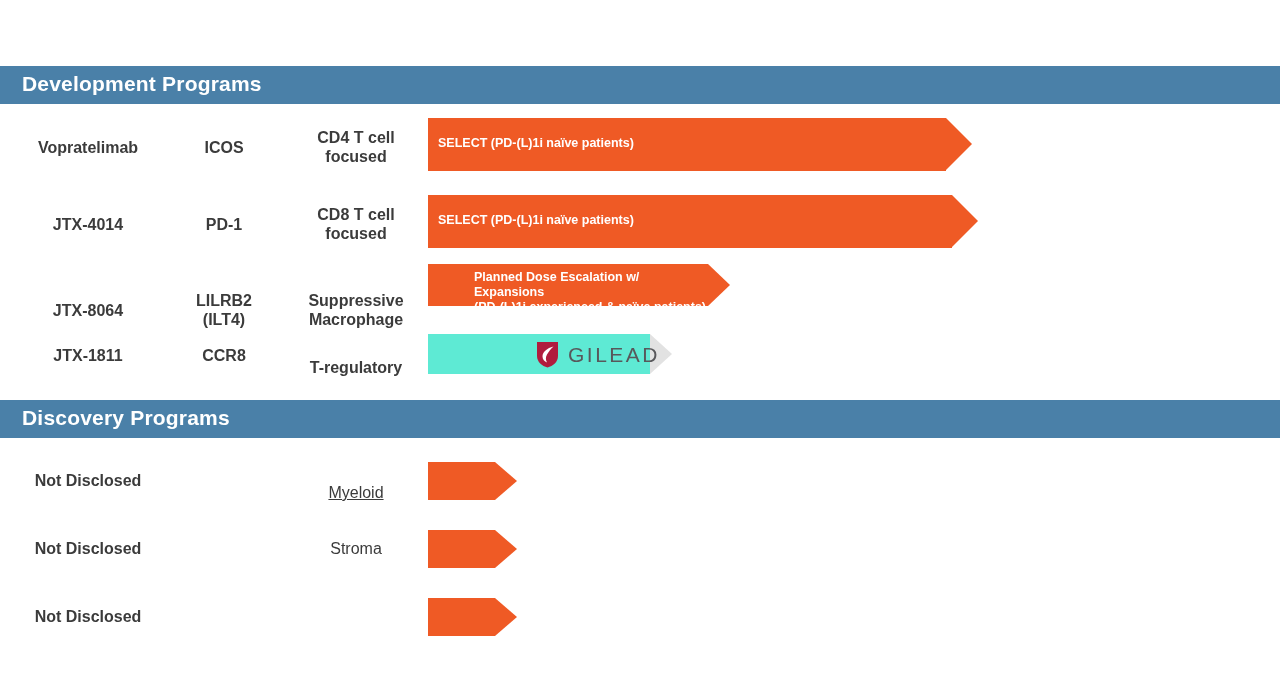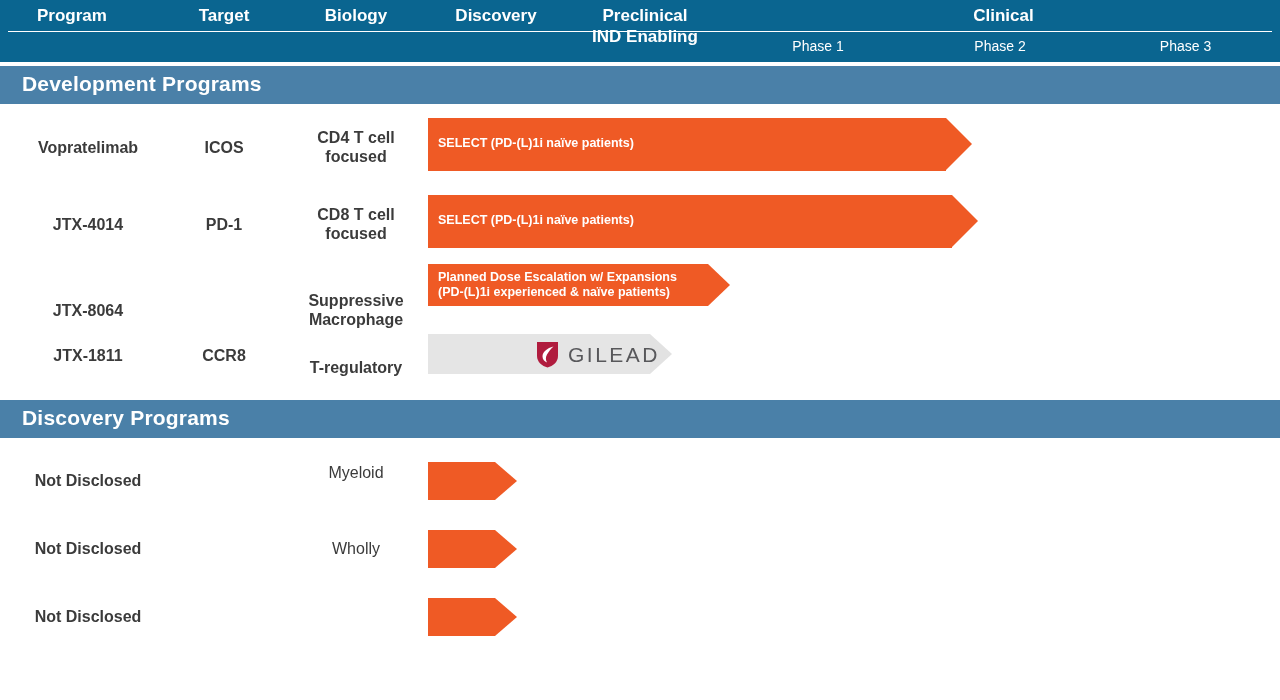--- a/index.html
+++ b/index.html
@@ -118,21 +118,21 @@
   }
   .arrow-label {
     position: absolute;
     left: 10px;
     color: #ffffff;
     font-size: 12.5px;
     font-weight: bold;
     line-height: 1.18;
     white-space: pre-line;
   }
-  .arrow.gray { background: #e5e5e5; }
+  .arrow.gray { background: #5eead4; }
   .arrow.gray .tip { border-left-color: #e2e2e2; }
 
   
   .gilead {
     position: absolute;
     display: flex;
     align-items: center;
     gap: 9px;
   }
   .gilead-word {
@@ -165,40 +165,20 @@
     color: #ffffff;
     font-size: 15px;
     font-weight: bold;
   }
 </style>
 </head>
 <body>
 
 <div id="stage">
 
-  <div class="header">
-    <div id="hdr-cols">
-        <div class="hdr-col" style="left: 8px; width: 128px;">Program</div>
-        <div class="hdr-col" style="left: 168px; width: 112px;">Target</div>
-        <div class="hdr-col" style="left: 288px; width: 136px;">Biology</div>
-        <div class="hdr-col" style="left: 428px; width: 136px;">Discovery</div>
-        <div class="hdr-col" style="left: 572px; width: 146px;">Preclinical
-IND Enabling</div>
-      </div>
-
-    <div class="clinical-group">
-      <div class="clinical-title">Clinical</div>
-    </div>
-    <div class="clinical-rule"></div>
-    <div id="hdr-phases">
-        <div class="phase" style="left: 727px; width: 182px;">Phase 1</div>
-        <div class="phase" style="left: 909px; width: 182px;">Phase 2</div>
-        <div class="phase" style="left: 1091px; width: 189px;">Phase 3</div>
-      </div>
-  </div>
 
   <div id="sections">
       <div class="band" style="top: 66px;">
         <div class="band-label">Development Programs</div>
       </div>
       <div class="row" style="top: 118px; height: 60px;">
         <div class="cell c-program bold" style="top: 20.5px; text-align: center;">Vopratelimab</div>
         <div class="cell c-target bold" style="top: 20.5px;">ICOS</div>
         <div class="cell c-biology bold" style="top: 11px;">CD4 T cell
 focused</div>
@@ -212,26 +192,28 @@
         <div class="cell c-target bold" style="top: 20.5px;">PD-1</div>
         <div class="cell c-biology bold" style="top: 11px;">CD8 T cell
 focused</div>
       </div>
       <div class="arrow" style="left: 428px; top: 195px; width: 524px; height: 53px;">
         <span class="tip" style="border-top-width: 26.5px; border-bottom-width: 26.5px; border-left-width: 26px; right: -26px;"></span>
         <div class="arrow-label" style="top: 18px;">SELECT (PD-(L)1i naïve patients)</div>
       </div>
       <div class="row" style="top: 264px; height: 44px; margin-top: 25px;">
         <div class="cell c-program bold" style="top: 12.5px;">JTX-8064</div>
+        <div class="cell c-target bold" style="top: 3px;">LILRB2
+(ILT4)</div>
         <div class="cell c-biology bold" style="top: 3px; text-align: center;">Suppressive
 Macrophage</div>
       </div>
       <div class="arrow" style="left: 428px; top: 264px; width: 280px; height: 42px;">
         <span class="tip" style="border-top-width: 21px; border-bottom-width: 21px; border-left-width: 22px; right: -22px;"></span>
-        <div class="arrow-label" style="top: 6px;">Planned Dose Escalation w/ Expansions
+        <div class="arrow-label" style="top: 6px; margin-left: 36px;">Planned Dose Escalation w/ Expansions
 (PD-(L)1i experienced &amp; naïve patients)</div>
       </div>
       <div class="row" style="top: 334px; height: 44px;">
         <div class="cell c-program bold" style="top: 12.5px;">JTX-1811</div>
         <div class="cell c-target bold" style="top: 12.5px;">CCR8</div>
         <div class="cell c-biology bold" style="top: 12.5px; margin-top: 12px;">T-regulatory</div>
       </div>
       <div class="arrow gray" style="left: 428px; top: 334px; width: 222px; height: 40px;">
         <span class="tip" style="border-top-width: 20px; border-bottom-width: 20px; border-left-width: 22px; right: -22px;"></span>
         <div class="gilead" style="left: 108px; top: 7px;">
@@ -240,28 +222,28 @@
             <path d="M17.5 5.5 C11 7 6.5 11 6.5 15.5 C6.5 18.5 8.5 20.5 11 21.5 C9.5 19 9.5 16 11 13.5 C12.6 10.8 15 7.6 17.5 5.5 Z" fill="#ffffff"></path>
           </svg>
           <span class="gilead-word">GILEAD</span>
         </div>
       </div>
       <div class="band" style="top: 400px;">
         <div class="band-label">Discovery Programs</div>
       </div>
       <div class="row" style="top: 462px; height: 38px;">
         <div class="cell c-program bold" style="top: 9.5px;">Not Disclosed</div>
-        <div class="cell c-biology" style="top: 2px;">Myeloid</div>
+        <div class="cell c-biology" style="top: 22px; text-decoration: underline;">Myeloid</div>
       </div>
       <div class="arrow" style="left: 428px; top: 462px; width: 67px; height: 38px;">
         <span class="tip" style="border-top-width: 19px; border-bottom-width: 19px; border-left-width: 22px; right: -22px;"></span>
       </div>
       <div class="row" style="top: 530px; height: 38px;">
         <div class="cell c-program bold" style="top: 9.5px;">Not Disclosed</div>
-        <div class="cell c-biology" style="top: 9.5px;">Wholly</div>
+        <div class="cell c-biology" style="top: 9.5px;">Stroma</div>
       </div>
       <div class="arrow" style="left: 428px; top: 530px; width: 67px; height: 38px;">
         <span class="tip" style="border-top-width: 19px; border-bottom-width: 19px; border-left-width: 22px; right: -22px;"></span>
       </div>
       <div class="row" style="top: 598px; height: 38px;">
         <div class="cell c-program bold" style="top: 9.5px;">Not Disclosed</div>
       </div>
       <div class="arrow" style="left: 428px; top: 598px; width: 67px; height: 38px;">
         <span class="tip" style="border-top-width: 19px; border-bottom-width: 19px; border-left-width: 22px; right: -22px;"></span>
       </div>

